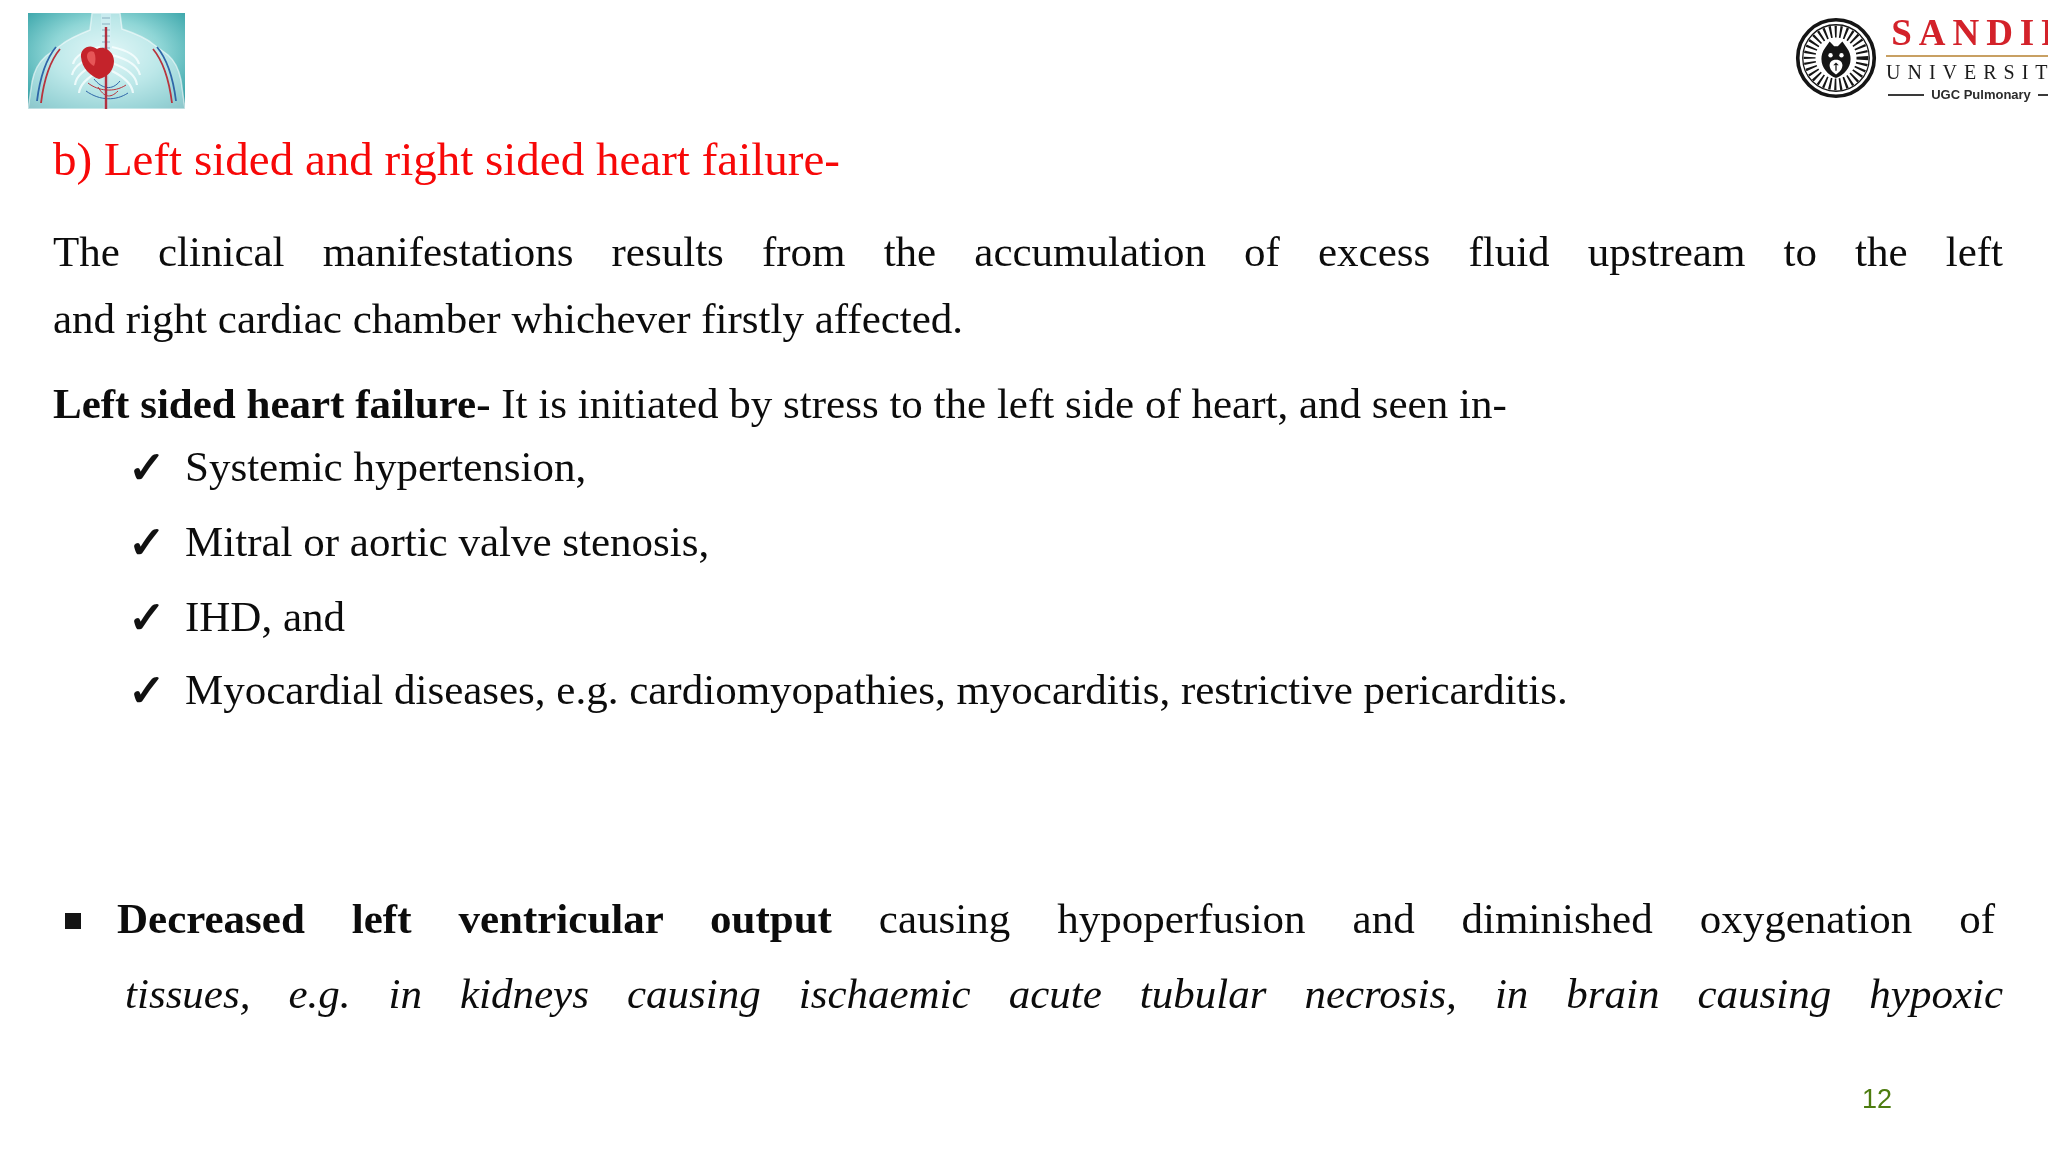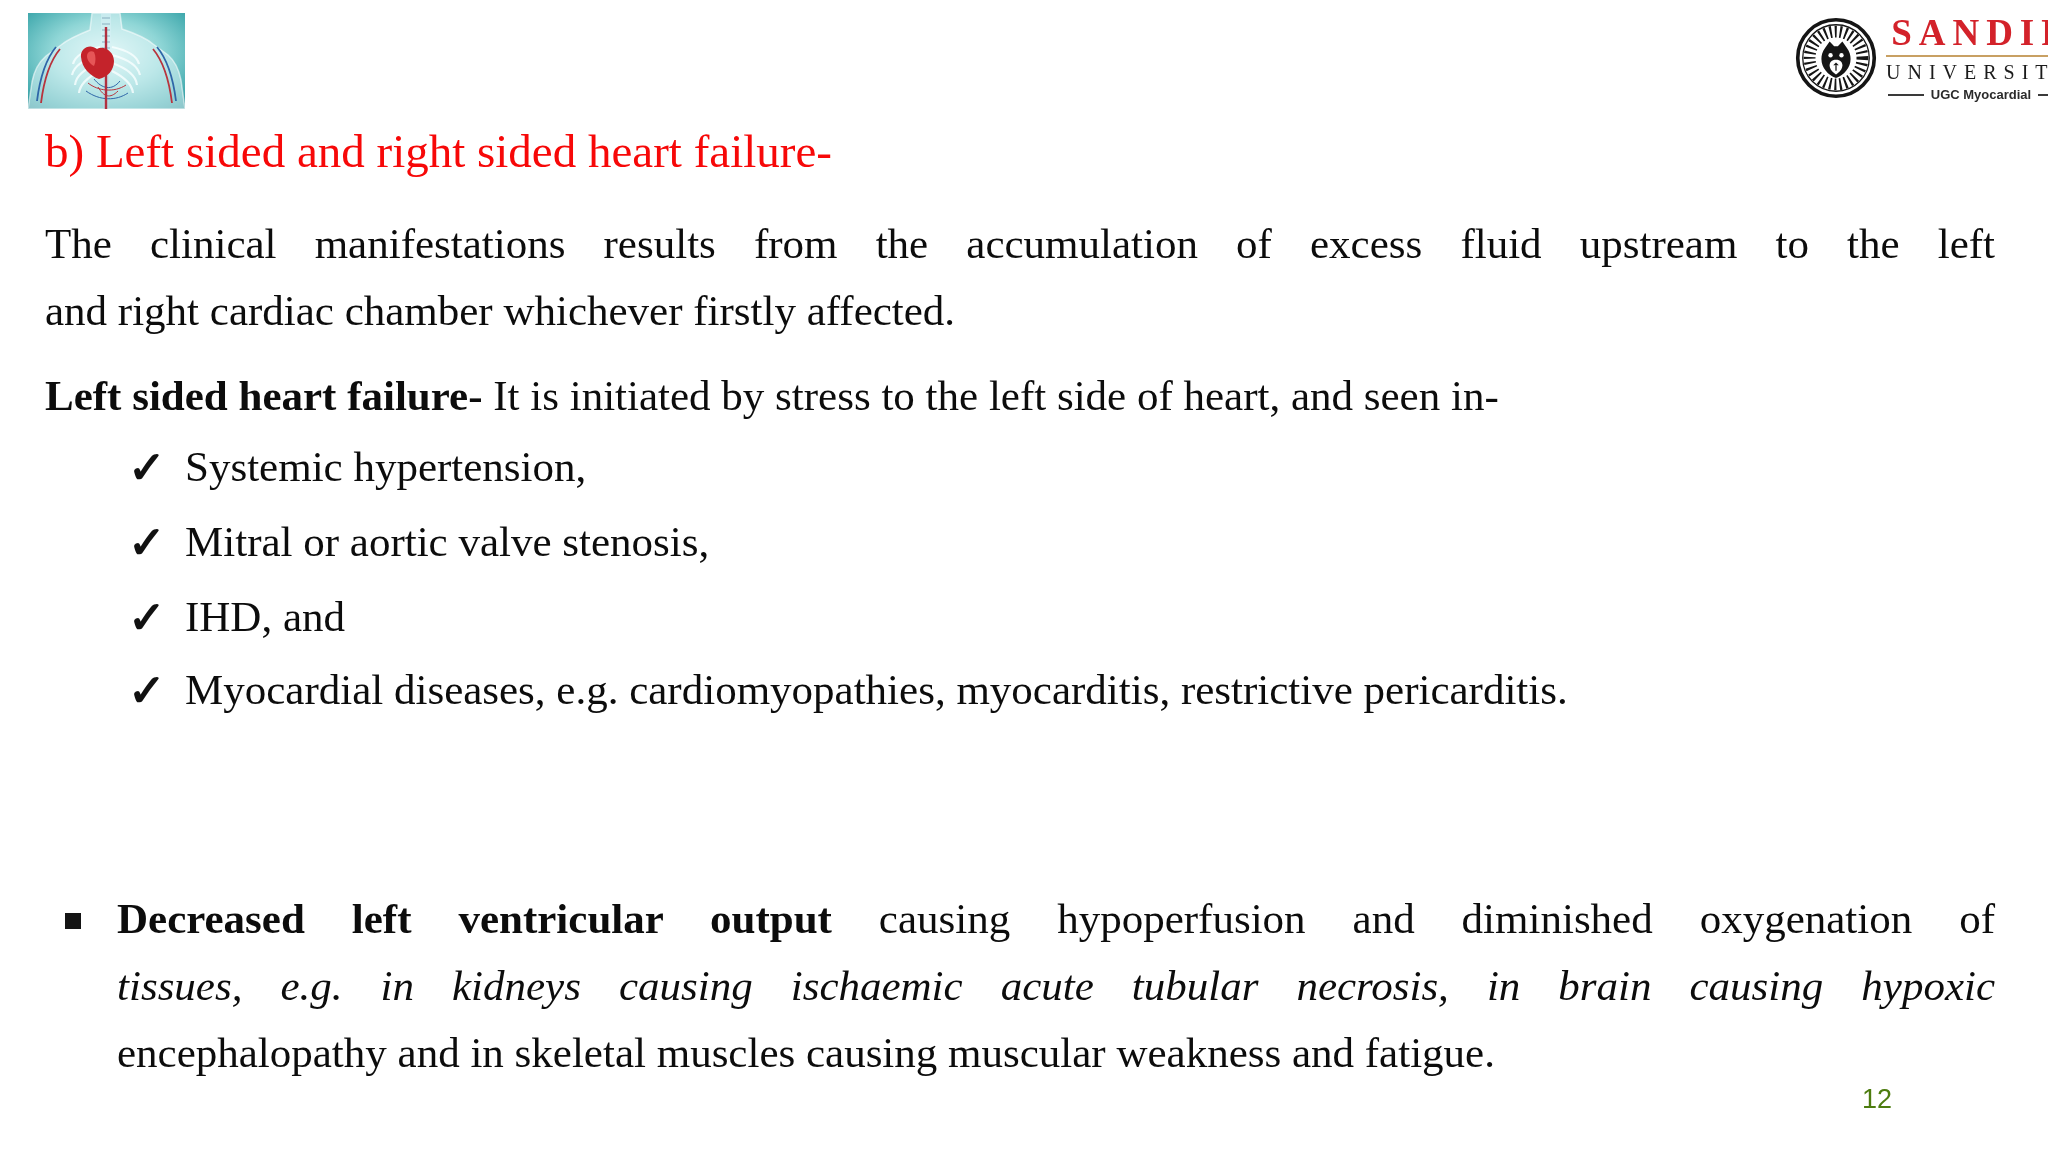--- a/index.html
+++ b/index.html
@@ -12,21 +12,21 @@
   .logo{position:absolute;left:1795px;top:14px;display:flex;align-items:center;gap:9px;}
   .emblem{width:82px;height:82px;flex:none;}
   .logo-text{display:flex;flex-direction:column;align-items:center;min-width:150px;}
   .logo-name{font-size:37px;font-weight:bold;color:#d3222a;letter-spacing:7px;line-height:1;}
   .logo-rule{align-self:stretch;height:2px;background:#c8a063;margin:4px 0 5px;}
   .logo-sub{font-size:20px;color:#1b1b1b;letter-spacing:7px;line-height:1;white-space:nowrap;}
   .logo-tagline{display:flex;align-items:center;gap:7px;margin-top:5px;
     font-family:"Liberation Sans",sans-serif;font-size:13px;font-weight:bold;color:#2b2b2b;}
   .tagdash{width:36px;height:2px;background:#3a3a3a;}
   
-  .txt{position:absolute;margin:0;line-height:1.18;font-size:43px;}
+  .txt{position:absolute;margin:8px;line-height:1.18;font-size:43px;}
   .fill{text-align:justify;text-align-last:justify;}
   .title{left:45px;top:124px;font-size:47px;font-weight:normal;color:#f70808;}
   .intro-l1{left:45px;top:219px;width:1950px;}
   .intro-l2{left:45px;top:286px;width:1950px;}
   .lead{left:45px;top:371px;width:1960px;}
   .check-item{position:absolute;left:128px;font-size:43px;line-height:1.18;display:flex;}
   .check{display:inline-block;width:57px;font-size:45px;font-weight:bold;color:#111;flex:none;}
   .ci-0{top:442px;} .ci-1{top:517px;} .ci-2{top:592px;} .ci-3{top:665px;}
   .clinical{left:45px;top:741px;font-size:45px;color:#1573ba;}
   .bullet-row{position:absolute;display:flex;font-size:43px;line-height:1.18;}
@@ -112,21 +112,21 @@
       <path d="M45,47 c-5,0 -7,3 -7,6 c0,5 4,8 7,10 c3,-2 7,-5 7,-10 c0,-3 -2,-6 -7,-6 z" fill="#ffffff"></path>
       <path d="M45,50 l-3,3 h6 z" fill="#151515"></path>
       <line x1="45" y1="53" x2="45" y2="59" stroke="#151515" stroke-width="1.4"></line>
     </svg>
     <div class="logo-text">
       <div class="logo-name">SANDIP</div>
       <div class="logo-rule"></div>
       <div class="logo-sub">UNIVERSITY</div>
       <div class="logo-tagline">
         <span class="tagdash"></span>
-        <span>UGC Myocardial</span>
+        <span>UGC Pulmonary</span>
         <span class="tagdash"></span>
       </div>
     </div>
   </div>
 
   <h1 class="txt title">b) Left sided and right sided heart failure-</h1>
 
   <p class="txt intro-l1 fill">The clinical manifestations results from the accumulation of excess fluid upstream to the left</p>
   <p class="txt intro-l2">and right cardiac chamber whichever firstly affected.</p>
 
@@ -149,16 +149,15 @@
     <span>Myocardial diseases, e.g. cardiomyopathies, myocarditis, restrictive pericarditis.</span>
   </div>
 
 
 
   <div class="bullet-row b2">
     <span class="sq"></span>
     <span class="bullet-text"><b>Decreased left ventricular output</b><span> causing hypoperfusion and diminished oxygenation of</span></span>
   </div>
   <p class="txt cont-l2 fill">tissues, e.g. in kidneys causing ischaemic acute tubular necrosis, in brain causing hypoxic</p>
-  <p class="txt cont-l3">encephalopathy and in skeletal muscles causing muscular weakness and fatigue.</p>
 
   <div class="page-num">12</div>
 </div>
 
 </body></html>

